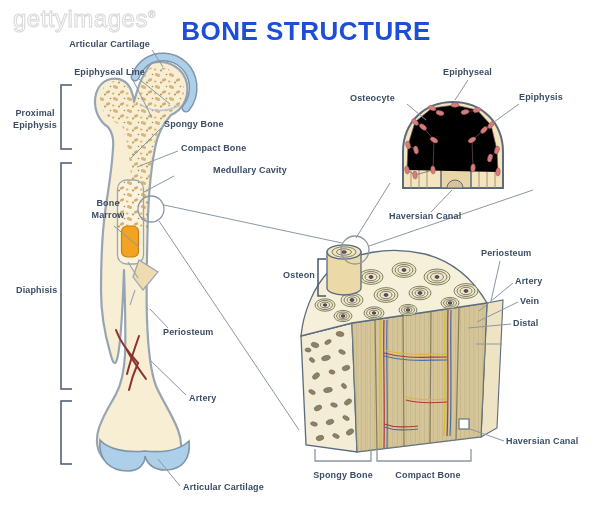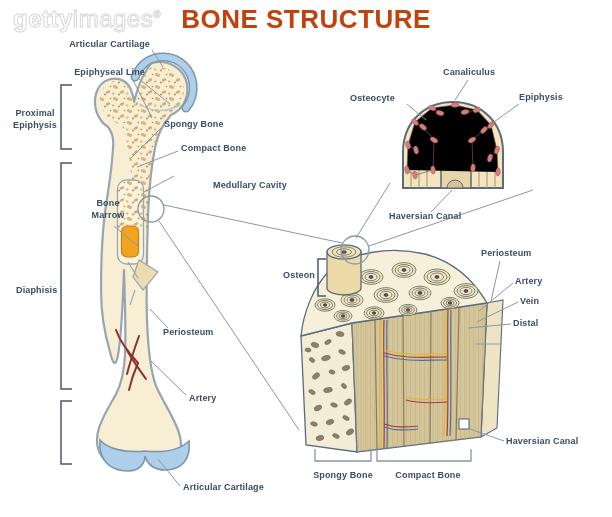--- a/index.html
+++ b/index.html
@@ -2,25 +2,25 @@
 <html><head>
 <meta charset="utf-8">
 <style>
   html,body{margin:0;padding:0;background:#ffffff;}
   #canvas{position:relative;width:612px;height:517px;background:#ffffff;overflow:hidden;
           font-family:"Liberation Sans",sans-serif;}
   #art{position:absolute;left:0;top:0;}
   .lbl{position:absolute;font-weight:bold;font-size:9px;line-height:11px;color:#3b4d63;
        white-space:nowrap;letter-spacing:.15px;}
   .wrap{white-space:normal;text-align:center;line-height:12px;}
-  #title{position:absolute;left:0;right:0;top:4px;text-align:center;font-weight:bold;
-         font-size:26px;letter-spacing:.5px;color:#c2410c;}
+  #title{position:absolute;left:0;right:0;top:16px;text-align:center;font-weight:bold;
+         font-size:26px;letter-spacing:.5px;color:#1d4ed8;}
   #watermark{position:absolute;left:13px;top:5px;font-size:24px;color:#ffffff;
              -webkit-text-stroke:1px #d9d9d9;text-shadow:0 0 1px #cccccc;letter-spacing:.5px;}
-  #watermark .g{font-weight:bold;}
+  #watermark .g{font-weight:normal;}
   #watermark sup{font-size:10px;-webkit-text-stroke:.6px #d9d9d9;}
 </style>
 </head>
 <body>
 
 <div id="canvas">
 
 <svg id="art" width="612" height="517" viewBox="0 0 612 517">
   <defs>
     <pattern id="sp" width="14" height="12" patternUnits="userSpaceOnUse">
@@ -310,28 +310,28 @@
 
 <div id="watermark"><span class="g">getty</span><span>images</span><sup>®</sup></div>
 
 <div id="title">BONE STRUCTURE</div>
 
 <div class="lbl" style="right:462px;top:39px;">Articular Cartilage</div>
 <div class="lbl" style="right:467px;top:67px;padding-left:32px;">Epiphyseal Line</div>
 <div class="lbl wrap" style="left:6px;top:107px;width:58px;">Proximal Epiphysis</div>
 <div class="lbl" style="left:164px;top:119px;">Spongy Bone</div>
 <div class="lbl" style="left:181px;top:143px;">Compact Bone</div>
-<div class="lbl" style="left:177px;top:180px;padding-left:36px;">Medullary Cavity</div>
+<div class="lbl" style="left:177px;top:165px;padding-left:36px;">Medullary Cavity</div>
 <div class="lbl wrap" style="right:477px;top:197px;width:54px;">Bone Marrow</div>
 <div class="lbl" style="left:16px;top:285px;">Diaphisis</div>
 <div class="lbl" style="left:163px;top:327px;">Periosteum</div>
 <div class="lbl" style="left:189px;top:393px;">Artery</div>
 <div class="lbl" style="left:183px;top:482px;">Articular Cartilage</div>
 
-<div class="lbl" style="left:443px;top:67px;">Canaliculus</div>
+<div class="lbl" style="left:443px;top:67px;">Epiphyseal</div>
 <div class="lbl" style="left:350px;top:93px;">Osteocyte</div>
 <div class="lbl" style="left:519px;top:92px;">Epiphysis</div>
 <div class="lbl" style="left:389px;top:211px;">Haversian Canal</div>
 
 <div class="lbl" style="right:297px;top:270px;">Osteon</div>
 <div class="lbl" style="left:481px;top:248px;">Periosteum</div>
 <div class="lbl" style="left:515px;top:276px;">Artery</div>
 <div class="lbl" style="left:520px;top:296px;">Vein</div>
 <div class="lbl" style="left:513px;top:318px;">Distal</div>
 <div class="lbl" style="left:506px;top:436px;">Haversian Canal</div>

